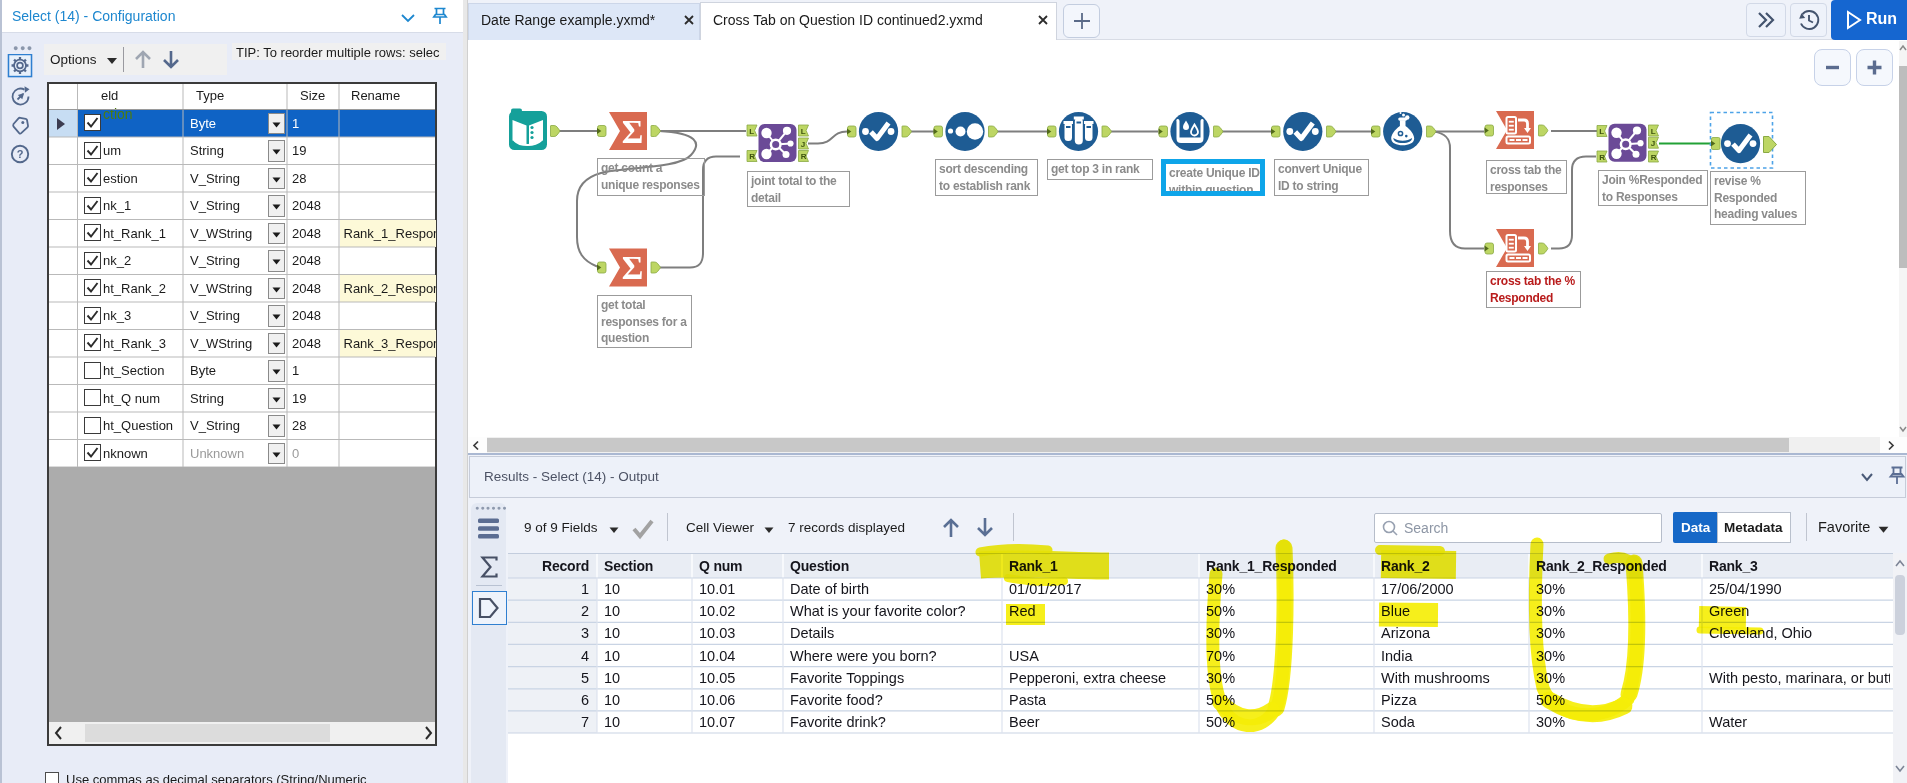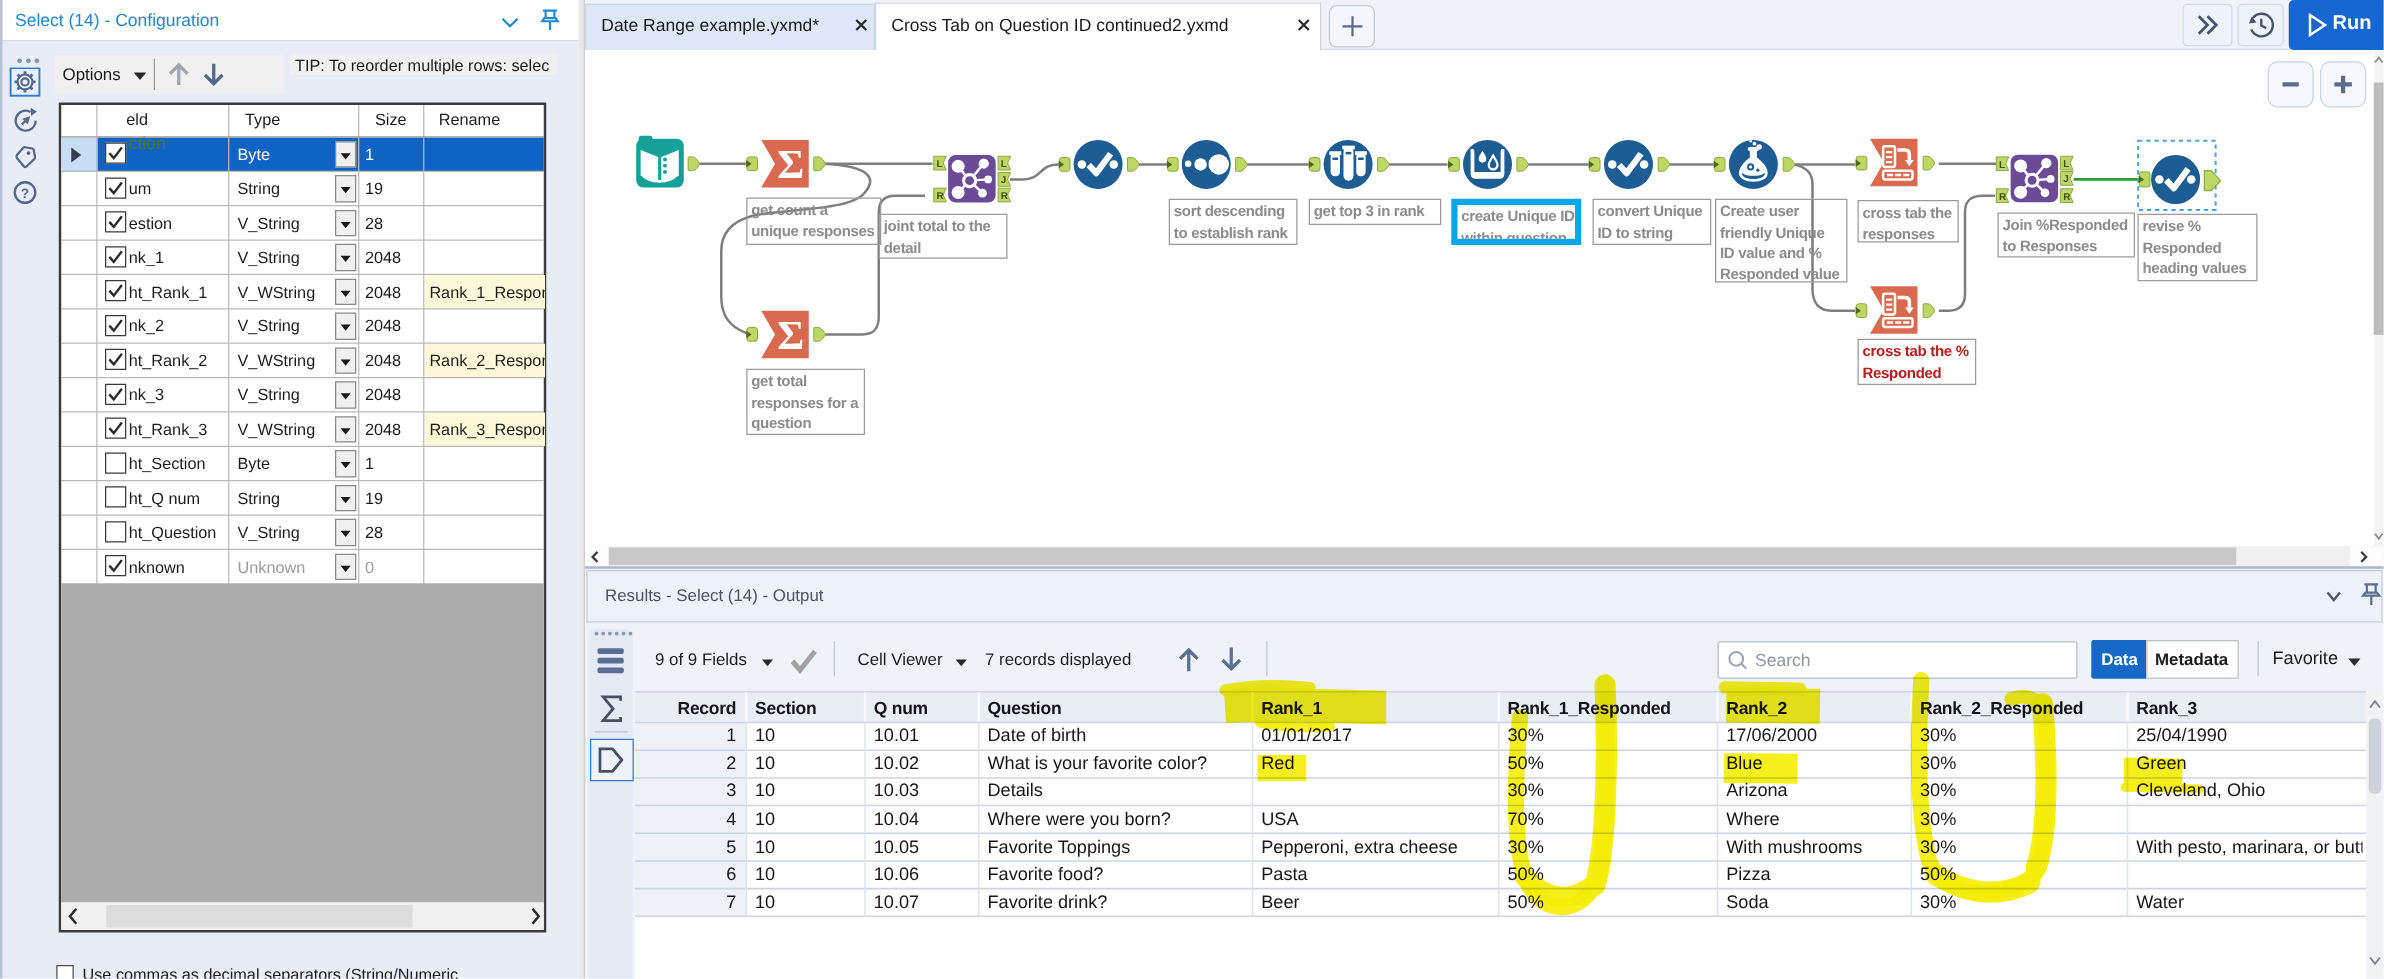--- a/index.html
+++ b/index.html
@@ -457,26 +457,25 @@
       <circle cx="1740.5" cy="143.6" r="19.6" fill="#1e5c94"></circle>
       <circle cx="1727.5" cy="143.6" r="3.4" fill="#fff"></circle>
       <circle cx="1753.0" cy="143.6" r="3.4" fill="#fff"></circle>
       <path d="M1733.0,144.1 L1739.0,150.6 L1750.5,135.1" fill="none" stroke="#fff" stroke-width="5" stroke-linejoin="round"></path>
       <rect x="1711.5" y="137.5" width="8.5" height="12" rx="1.5" fill="#bdd664" stroke="#8aa944" stroke-width="0.8"></rect>
       <polygon points="1711,140.5 1715.3,143.5 1711,146.5" fill="#51691a"></polygon>
       <path d="M1763.5,136.5 h5.5 l7.5,8 l-7.5,8 h-5.5 z" fill="#bdd664" stroke="#8aa944" stroke-width="1"></path>
     </svg>
 <div class="abs" style="left:597px;top:158px;width:108px;height:38px;border:1px solid #9b9b9b;overflow:hidden;padding:1px 3px;font-size:12px;font-weight:bold;line-height:16.5px;color:#8b8b8b;letter-spacing:-0.25px;white-space:nowrap;">get count a<br>unique responses</div>
 <div class="abs" style="left:597px;top:295px;width:95px;height:53px;border:1px solid #9b9b9b;overflow:hidden;padding:1px 3px;font-size:12px;font-weight:bold;line-height:16.5px;color:#8b8b8b;letter-spacing:-0.25px;white-space:nowrap;">get total<br>responses for a<br>question</div>
-<div class="abs" style="left:703px;top:171px;width:103px;height:36px;border:1px solid #9b9b9b;overflow:hidden;padding:1px 3px;font-size:12px;font-weight:bold;line-height:16.5px;color:#8b8b8b;letter-spacing:-0.25px;white-space:nowrap;">joint total to the<br>detail</div>
+<div class="abs" style="left:747px;top:171px;width:103px;height:36px;border:1px solid #9b9b9b;overflow:hidden;padding:1px 3px;font-size:12px;font-weight:bold;line-height:16.5px;color:#8b8b8b;letter-spacing:-0.25px;white-space:nowrap;">joint total to the<br>detail</div>
 <div class="abs" style="left:935px;top:159px;width:103px;height:37px;border:1px solid #9b9b9b;overflow:hidden;padding:1px 3px;font-size:12px;font-weight:bold;line-height:16.5px;color:#8b8b8b;letter-spacing:-0.25px;white-space:nowrap;">sort descending<br>to establish rank</div>
 <div class="abs" style="left:1047px;top:159px;width:106px;height:21px;border:1px solid #9b9b9b;overflow:hidden;padding:1px 3px;font-size:12px;font-weight:bold;line-height:16.5px;color:#8b8b8b;letter-spacing:-0.25px;white-space:nowrap;">get top 3 in rank</div>
 <div class="abs" style="left:1161px;top:159px;width:104px;height:37px;border:5px solid #0ea5e9;overflow:hidden;padding:1px 3px;font-size:12px;font-weight:bold;line-height:16.5px;color:#8b8b8b;letter-spacing:-0.25px;white-space:nowrap;">create Unique ID<br>within question</div>
 <div class="abs" style="left:1274px;top:159px;width:95px;height:37px;border:1px solid #9b9b9b;overflow:hidden;padding:1px 3px;font-size:12px;font-weight:bold;line-height:16.5px;color:#8b8b8b;letter-spacing:-0.25px;white-space:nowrap;">convert Unique<br>ID to string</div>
-<div class="abs" style="left:1372px;top:159px;width:106px;height:67px;border:1px solid #9b9b9b;overflow:hidden;padding:1px 3px;font-size:12px;font-weight:bold;line-height:16.5px;color:#8b8b8b;letter-spacing:-0.25px;white-space:nowrap;">Create user<br>friendly Unique<br>ID value and %<br>Responded value</div>
 <div class="abs" style="left:1486px;top:160px;width:81px;height:34px;border:1px solid #9b9b9b;overflow:hidden;padding:1px 3px;font-size:12px;font-weight:bold;line-height:16.5px;color:#8b8b8b;letter-spacing:-0.25px;white-space:nowrap;">cross tab the<br>responses</div>
 <div class="abs" style="left:1486px;top:271px;width:95px;height:37px;border:1px solid #9b9b9b;overflow:hidden;padding:1px 3px;font-size:12px;font-weight:bold;line-height:16.5px;color:#b91c1c;letter-spacing:-0.25px;white-space:nowrap;">cross tab the %<br>Responded</div>
 <div class="abs" style="left:1598px;top:170px;width:110px;height:36px;border:1px solid #9b9b9b;overflow:hidden;padding:1px 3px;font-size:12px;font-weight:bold;line-height:16.5px;color:#8b8b8b;letter-spacing:-0.25px;white-space:nowrap;">Join %Responded<br>to Responses</div>
 <div class="abs" style="left:1710px;top:171px;width:96px;height:54px;border:1px solid #9b9b9b;overflow:hidden;padding:1px 3px;font-size:12px;font-weight:bold;line-height:16.5px;color:#8b8b8b;letter-spacing:-0.25px;white-space:nowrap;">revise %<br>Responded<br>heading values</div>
 <div class="abs" style="left:1899px;top:41px;width:8px;height:396px;background:#f5f5f5;"></div>
 <div class="abs" style="left:1899px;top:66px;width:8px;height:202px;background:#bdbdbd;"></div>
 <svg class="abs" style="left:1898px;top:43px;" width="10" height="10" viewBox="0 0 10 10">
       <polyline points="2,7 5,3 8,7" fill="none" stroke="#8a8a8a" stroke-width="1.5"></polyline>
     </svg>
 <svg class="abs" style="left:1898px;top:424px;" width="10" height="10" viewBox="0 0 10 10">
@@ -605,21 +604,21 @@
 <div class="abs" style="left:1206px;top:625.3px;width:165px;overflow:hidden;white-space:nowrap;font-size:14.5px;color:#15151c;">30%</div>
 <div class="abs" style="left:1381px;top:625.3px;width:145px;overflow:hidden;white-space:nowrap;font-size:14.5px;color:#15151c;">Arizona</div>
 <div class="abs" style="left:1536px;top:625.3px;width:163px;overflow:hidden;white-space:nowrap;font-size:14.5px;color:#15151c;">30%</div>
 <div class="abs" style="left:1709px;top:625.3px;width:181px;overflow:hidden;white-space:nowrap;font-size:14.5px;color:#15151c;">Cleveland, Ohio</div>
 <div class="abs" style="left:508px;top:647.5px;width:81px;text-align:right;font-size:14.5px;color:#15151c;">4</div>
 <div class="abs" style="left:604px;top:647.5px;width:85px;overflow:hidden;white-space:nowrap;font-size:14.5px;color:#15151c;">10</div>
 <div class="abs" style="left:699px;top:647.5px;width:81px;overflow:hidden;white-space:nowrap;font-size:14.5px;color:#15151c;">10.04</div>
 <div class="abs" style="left:790px;top:647.5px;width:209px;overflow:hidden;white-space:nowrap;font-size:14.5px;color:#15151c;">Where were you born?</div>
 <div class="abs" style="left:1009px;top:647.5px;width:187px;overflow:hidden;white-space:nowrap;font-size:14.5px;color:#15151c;">USA</div>
 <div class="abs" style="left:1206px;top:647.5px;width:165px;overflow:hidden;white-space:nowrap;font-size:14.5px;color:#15151c;">70%</div>
-<div class="abs" style="left:1381px;top:647.5px;width:145px;overflow:hidden;white-space:nowrap;font-size:14.5px;color:#15151c;">Where</div>
+<div class="abs" style="left:1381px;top:647.5px;width:145px;overflow:hidden;white-space:nowrap;font-size:14.5px;color:#15151c;">India</div>
 <div class="abs" style="left:1536px;top:647.5px;width:163px;overflow:hidden;white-space:nowrap;font-size:14.5px;color:#15151c;">30%</div>
 <div class="abs" style="left:508px;top:669.6px;width:81px;text-align:right;font-size:14.5px;color:#15151c;">5</div>
 <div class="abs" style="left:604px;top:669.6px;width:85px;overflow:hidden;white-space:nowrap;font-size:14.5px;color:#15151c;">10</div>
 <div class="abs" style="left:699px;top:669.6px;width:81px;overflow:hidden;white-space:nowrap;font-size:14.5px;color:#15151c;">10.05</div>
 <div class="abs" style="left:790px;top:669.6px;width:209px;overflow:hidden;white-space:nowrap;font-size:14.5px;color:#15151c;">Favorite Toppings</div>
 <div class="abs" style="left:1009px;top:669.6px;width:187px;overflow:hidden;white-space:nowrap;font-size:14.5px;color:#15151c;">Pepperoni, extra cheese</div>
 <div class="abs" style="left:1206px;top:669.6px;width:165px;overflow:hidden;white-space:nowrap;font-size:14.5px;color:#15151c;">30%</div>
 <div class="abs" style="left:1381px;top:669.6px;width:145px;overflow:hidden;white-space:nowrap;font-size:14.5px;color:#15151c;">With mushrooms</div>
 <div class="abs" style="left:1536px;top:669.6px;width:163px;overflow:hidden;white-space:nowrap;font-size:14.5px;color:#15151c;">30%</div>
 <div class="abs" style="left:1709px;top:669.6px;width:181px;overflow:hidden;white-space:nowrap;font-size:14.5px;color:#15151c;">With pesto, marinara, or butte</div>

